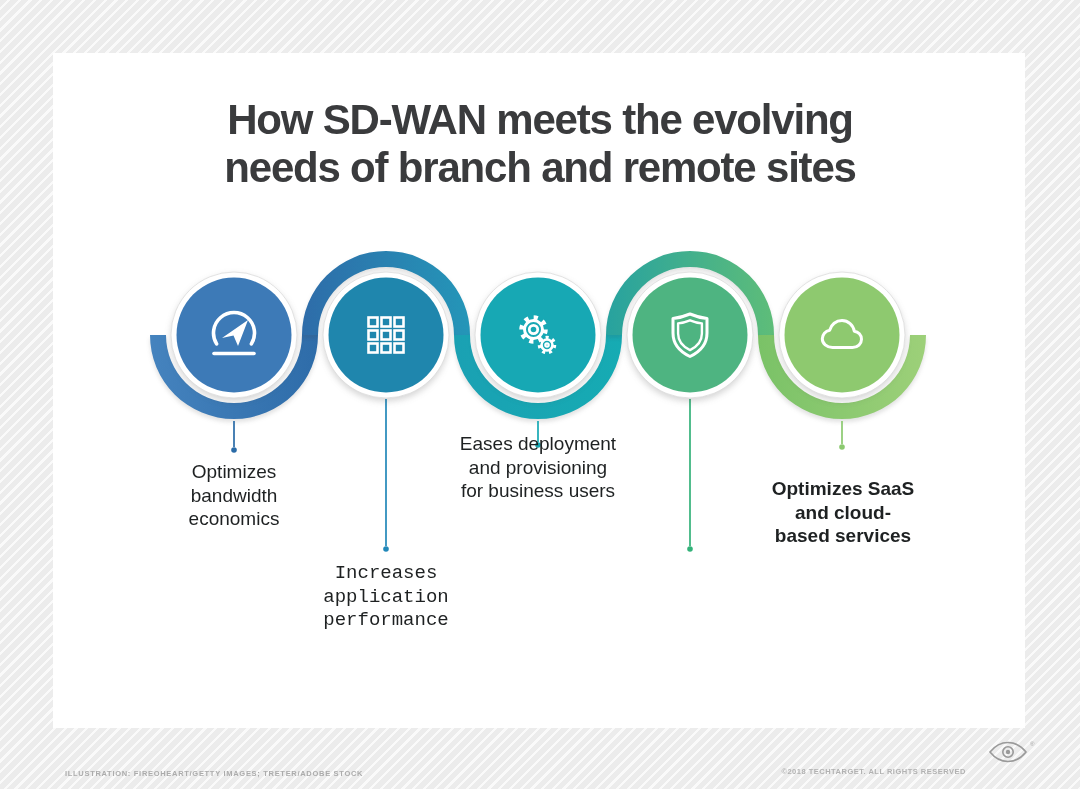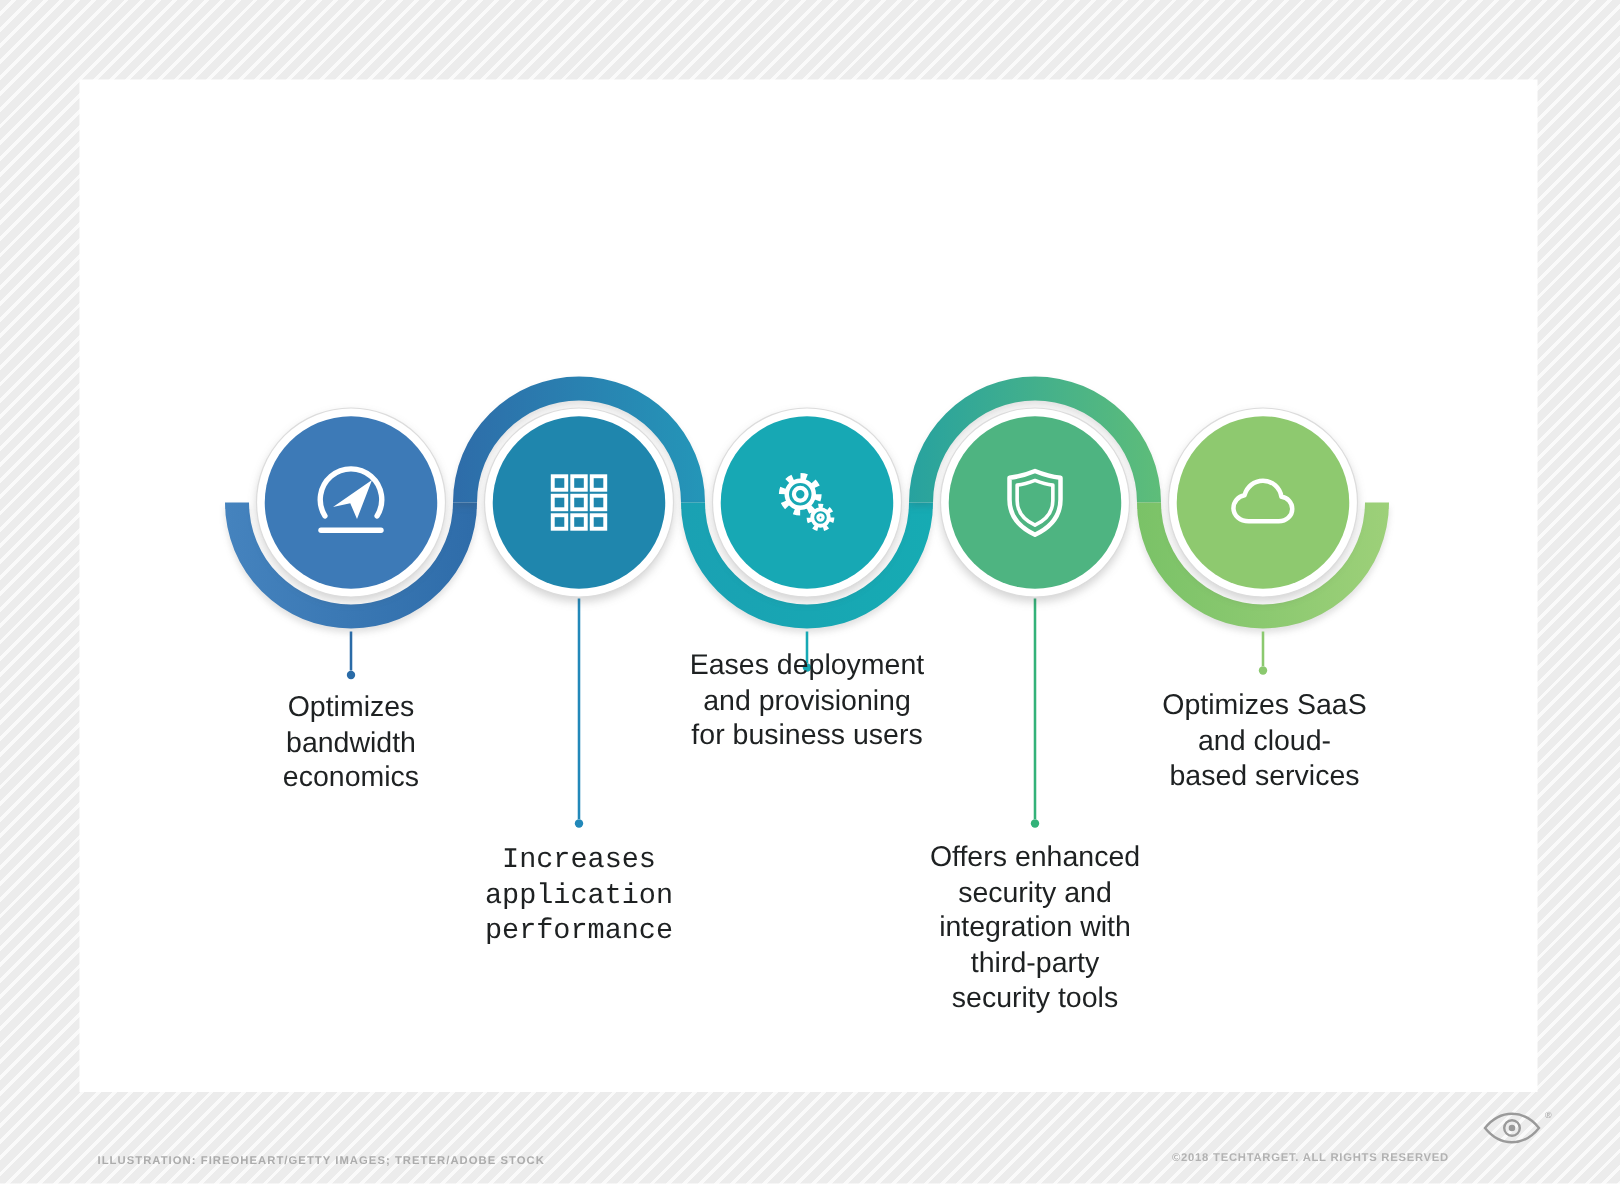--- a/index.html
+++ b/index.html
@@ -23,21 +23,21 @@
   .bands path{filter:drop-shadow(0 3px 2px rgba(70,70,70,.16));}
   .disc{filter:drop-shadow(0 3px 3px rgba(70,70,70,.22));}
   .step-label{
     position:absolute;width:220px;text-align:center;white-space:pre-line;
     font-size:19px;line-height:23.5px;color:#1e2122;
   }
   .lbl-1{left:124px;top:460px;}
   .lbl-2{left:276px;top:562px;font-family:Liberation Mono, monospace;}
   .lbl-3{left:428px;top:432px;}
   .lbl-4{left:580px;top:560px;}
-  .lbl-5{left:733px;top:459px;}
+  .lbl-5{left:733px;top:477px;font-weight:bold;}
   .credit{
     position:absolute;left:65px;top:757px;
     font-size:7.5px;letter-spacing:.7px;color:#acacac;font-weight:bold;margin-top:12px;
   }
   .copyright{
     position:absolute;right:114px;top:767px;
     font-size:7.5px;letter-spacing:.5px;color:#b2b2b2;font-weight:bold;
   }
   .logo{position:absolute;left:966px;top:740px;width:100px;height:46px;}
   .logo .eye{position:absolute;left:22px;top:1px;}
@@ -47,20 +47,22 @@
     font-size:13.5px;font-weight:bold;letter-spacing:-.4px;color:#8f8f8f;margin-top:44px;
   }
 </style>
 </head>
 <body>
 
 <div class="stage">
 
   <div class="card"></div>
 
+  <h1 class="title">How SD-WAN meets the evolving
+needs of branch and remote sites</h1>
 
   <svg class="diagram" viewBox="0 0 1080 789" xmlns="http://www.w3.org/2000/svg">
     <defs>
       <linearGradient id="bandg1" gradientUnits="userSpaceOnUse" x1="150" y1="335" x2="318" y2="335">
         <stop offset="0" stop-color="#4583be"></stop>
         <stop offset="1" stop-color="#2e6ca9"></stop>
       </linearGradient>
       <linearGradient id="bandg2" gradientUnits="userSpaceOnUse" x1="302" y1="335" x2="470" y2="335">
         <stop offset="0" stop-color="#2e6ca9"></stop>
         <stop offset="1" stop-color="#2496b8"></stop>
@@ -159,25 +161,20 @@
 
   <div class="step-label lbl-1">Optimizes
 bandwidth
 economics</div>
   <div class="step-label lbl-2">Increases
 application
 performance</div>
   <div class="step-label lbl-3">Eases deployment
 and provisioning
 for business users</div>
-  <div class="step-label lbl-4">Offers enhanced
-security and
-integration with
-third-party
-security tools</div>
   <div class="step-label lbl-5">Optimizes SaaS
 and cloud-
 based services</div>
 
   <div class="credit">ILLUSTRATION: FIREOHEART/GETTY IMAGES; TRETER/ADOBE STOCK</div>
   <div class="copyright">©2018 TECHTARGET. ALL RIGHTS RESERVED</div>
 
   <div class="logo">
     <svg class="eye" width="40" height="22" viewBox="0 0 40 22" xmlns="http://www.w3.org/2000/svg">
       <path d="M2 11 C8 3.5 14 1.5 20 1.5 C26 1.5 32 3.5 38 11 C32 18.5 26 20.5 20 20.5 C14 20.5 8 18.5 2 11 Z" fill="none" stroke="#9a9a9a" stroke-width="1.6"></path>

